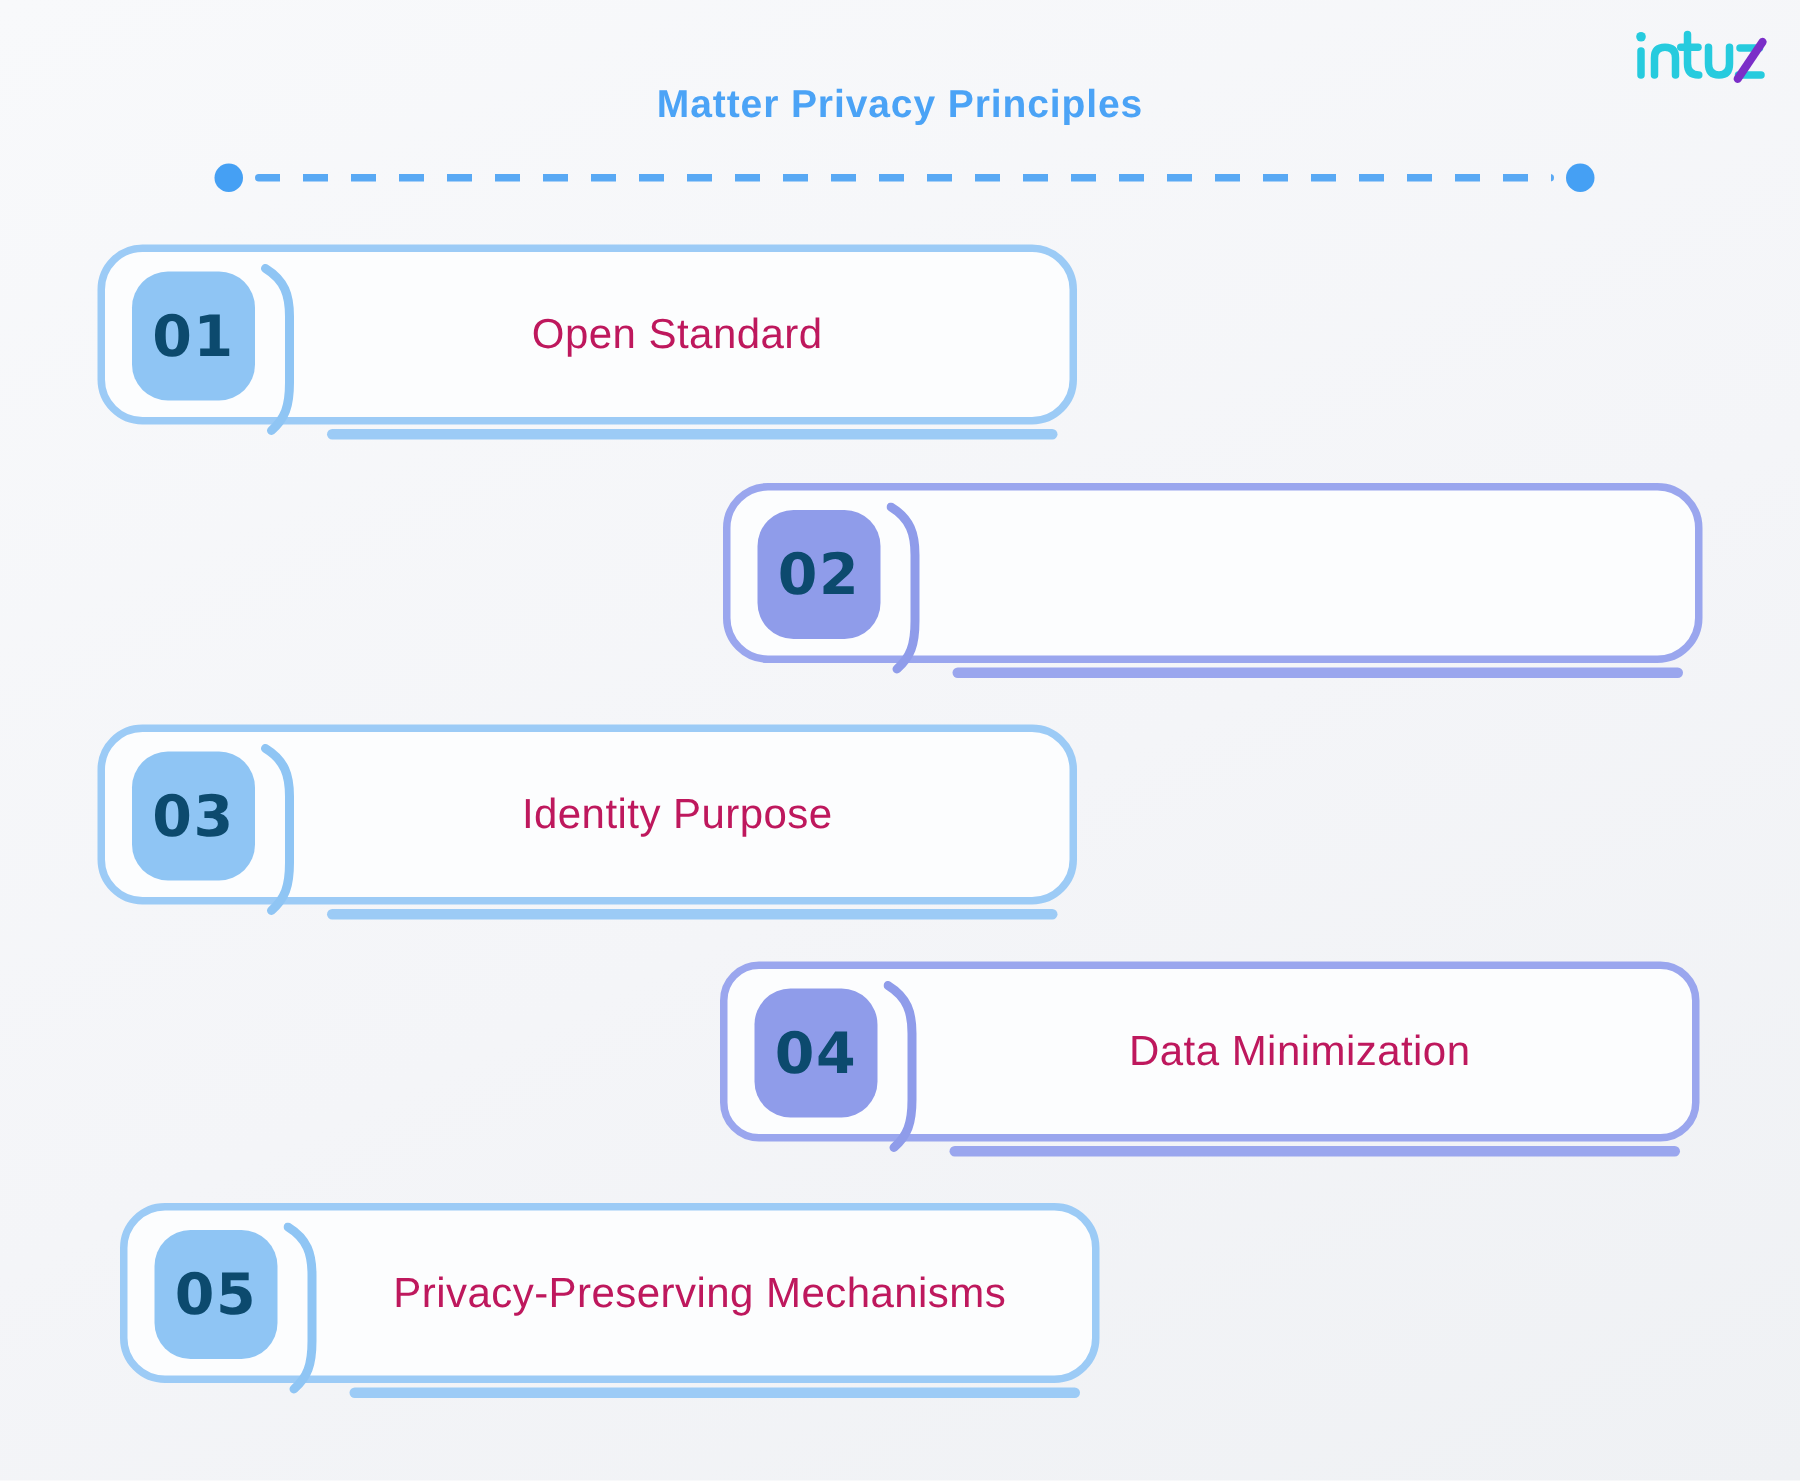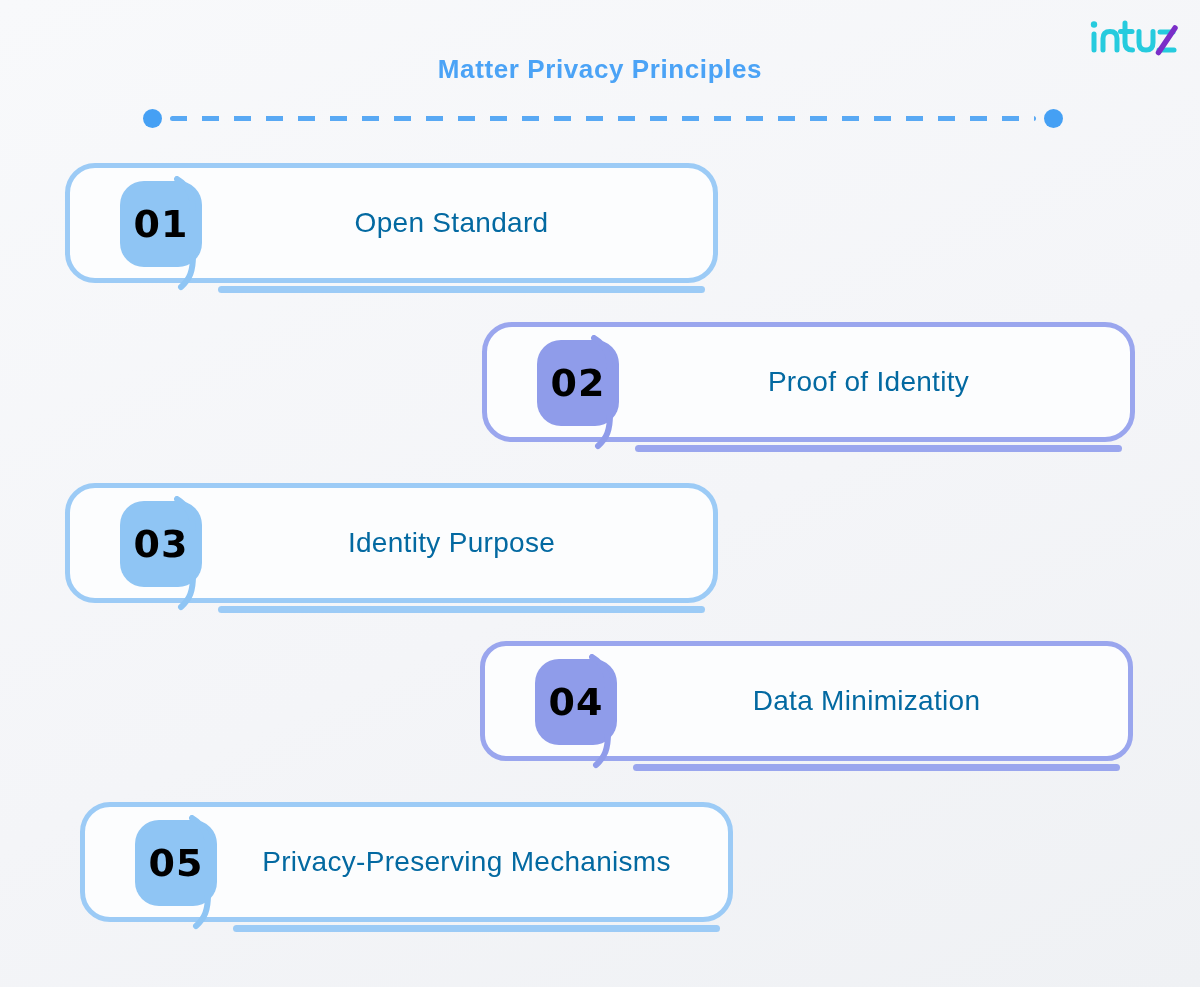--- a/index.html
+++ b/index.html
@@ -43,34 +43,34 @@
   .pos1 { left:65px;  top:163px; }
   .pos2 { left:482px; top:322px; }
   .pos3 { left:65px;  top:483px; }
   .pos4 { left:480px; top:641px;border-radius:26px; }
   .pos5 { left:80px;  top:802px; }
 
   .badge {
     position:absolute; left:18px; top:13px; width:82px; height:86px;
     border-radius:24px; background:var(--fill);
     display:flex; align-items:center; justify-content:center;
-    color:#000000; font-size:38px; font-weight:700;
-    font-family:"DejaVu Sans", sans-serif; letter-spacing:1px;margin-left:32px;
+    color:#0c4a6e; font-size:38px; font-weight:700;
+    font-family:"DejaVu Sans", sans-serif; letter-spacing:1px;
   }
   .arc { position:absolute; left:104px; top:8px; width:26px; height:116px; }
   .arc path { stroke:var(--fill); stroke-width:6; fill:none; stroke-linecap:round; }
   .underline {
     position:absolute; left:148px; right:8px; bottom:-15px; height:7px;
     border-radius:4px; background:var(--line);
   }
   .card-label {
     position:absolute; left:126px; right:6px; top:0; bottom:0;
     display:flex; align-items:center; justify-content:center;
     font-size:28px; font-weight:500; letter-spacing:0.3px;
-    color:#0369a1; text-align:center;
+    color:#be185d; text-align:center;
   }
 </style>
 </head>
 <body>
 
 <h1 class="page-title">Matter Privacy Principles</h1>
 
 <div class="divider">
   <span class="dot"></span>
   <span class="dashes"></span>
@@ -101,21 +101,20 @@
   </svg>
   <div class="card-label">Open Standard</div>
   <div class="underline"></div>
 </div>
 
 <div class="card card--purple pos2">
   <div class="badge">02</div>
   <svg class="arc" viewBox="0 0 26 116">
     <path d="M3,3 C16,11 19,21 19,35 L19,79 C19,95 16,103 7,111"></path>
   </svg>
-  <div class="card-label">Proof of Identity</div>
   <div class="underline"></div>
 </div>
 
 <div class="card card--blue pos3">
   <div class="badge">03</div>
   <svg class="arc" viewBox="0 0 26 116">
     <path d="M3,3 C16,11 19,21 19,35 L19,79 C19,95 16,103 7,111"></path>
   </svg>
   <div class="card-label">Identity Purpose</div>
   <div class="underline"></div>

